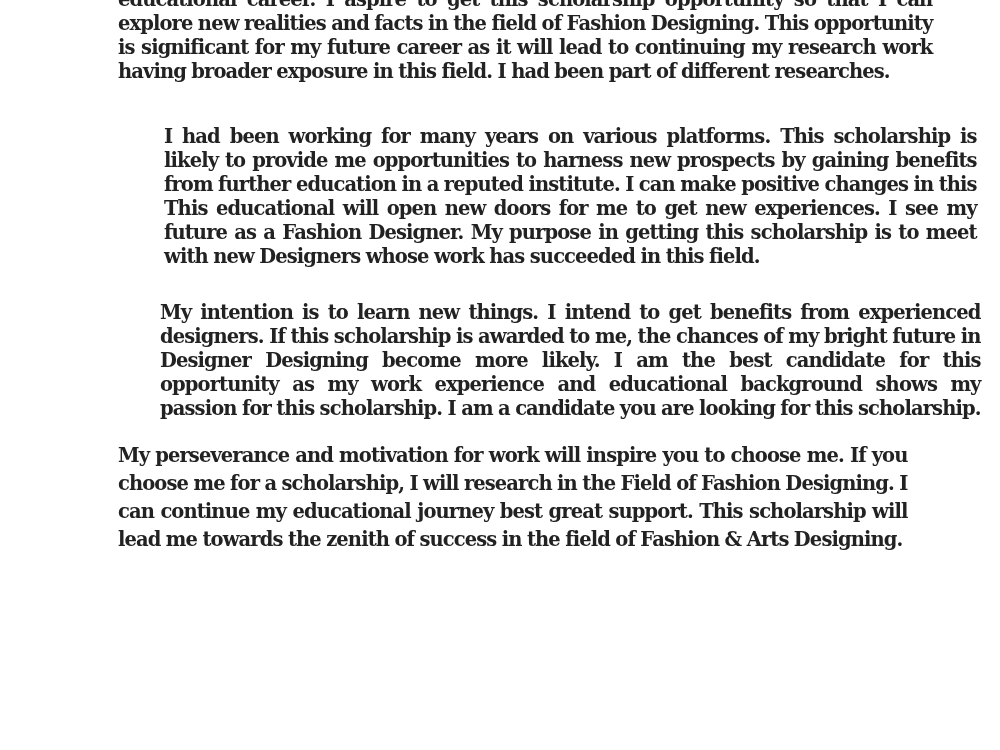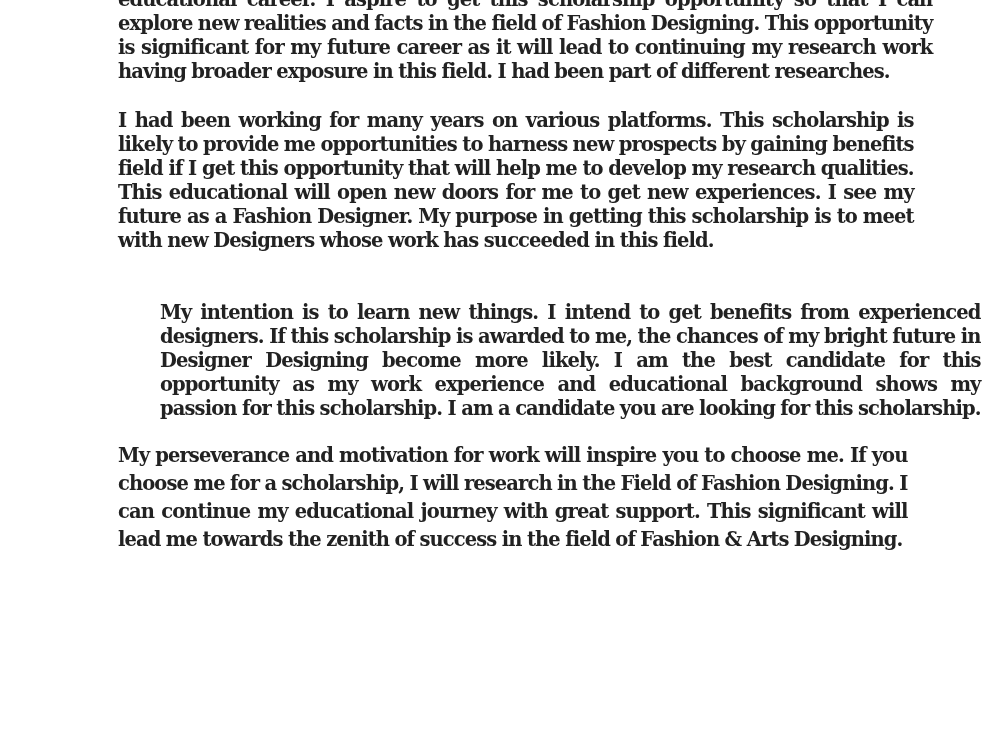--- a/index.html
+++ b/index.html
@@ -38,53 +38,53 @@
       font-weight: bold;
     }
     .para .line.last {
       text-align-last: left;
     }
     .para.loose .line {
       height: 28px;
       line-height: 28px;
     }
     #p1 { position: absolute; top: 0px; }
-    #p2 { position: absolute; top: 121px; }
+    #p2 { position: absolute; top: 137px; margin-left: 46px; }
     #p3 { position: absolute; top: 313px; margin-left: 42px; }
     #p4 { position: absolute; top: 454px; }
   </style>
 </head>
 <body>
 
 <div class="page">
 
   <p class="para" id="p1">
     <span class="line">educational career. I aspire to get this scholarship opportunity so that I can</span>
     <span class="line">explore new realities and facts in the field of Fashion Designing. This opportunity</span>
     <span class="line">is significant for my future career as it will lead to continuing my research work</span>
     <span class="line last">having broader exposure in this field. I had been part of different researches.</span>
   </p>
 
   <p class="para" id="p2">
     <span class="line">I had been working for many years on various platforms. This scholarship is</span>
     <span class="line">likely to provide me opportunities to harness new prospects by gaining benefits</span>
-    <span class="line">field if I get this opportunity that will help me to develop my research qualities.</span>
+    <span class="line">from further education in a reputed institute. I can make positive changes in this</span>
     <span class="line">This educational will open new doors for me to get new experiences. I see my</span>
     <span class="line">future as a Fashion Designer. My purpose in getting this scholarship is to meet</span>
     <span class="line last">with new Designers whose work has succeeded in this field.</span>
   </p>
 
   <p class="para" id="p3">
     <span class="line">My intention is to learn new things. I intend to get benefits from experienced</span>
     <span class="line">designers. If this scholarship is awarded to me, the chances of my bright future in</span>
     <span class="line">Designer Designing become more likely. I am the best candidate for this</span>
     <span class="line">opportunity as my work experience and educational background shows my</span>
     <span class="line last">passion for this scholarship. I am a candidate you are looking for this scholarship.</span>
   </p>
 
   <p class="para loose" id="p4">
     <span class="line">My perseverance and motivation for work will inspire you to choose me. If you</span>
     <span class="line">choose me for a scholarship, I will research in the Field of Fashion Designing. I</span>
-    <span class="line">can continue my educational journey with great support. This significant will</span>
+    <span class="line">can continue my educational journey best great support. This scholarship will</span>
     <span class="line last">lead me towards the zenith of success in the field of Fashion &amp; Arts Designing.</span>
   </p>
 
 </div>
 
 </body></html>

